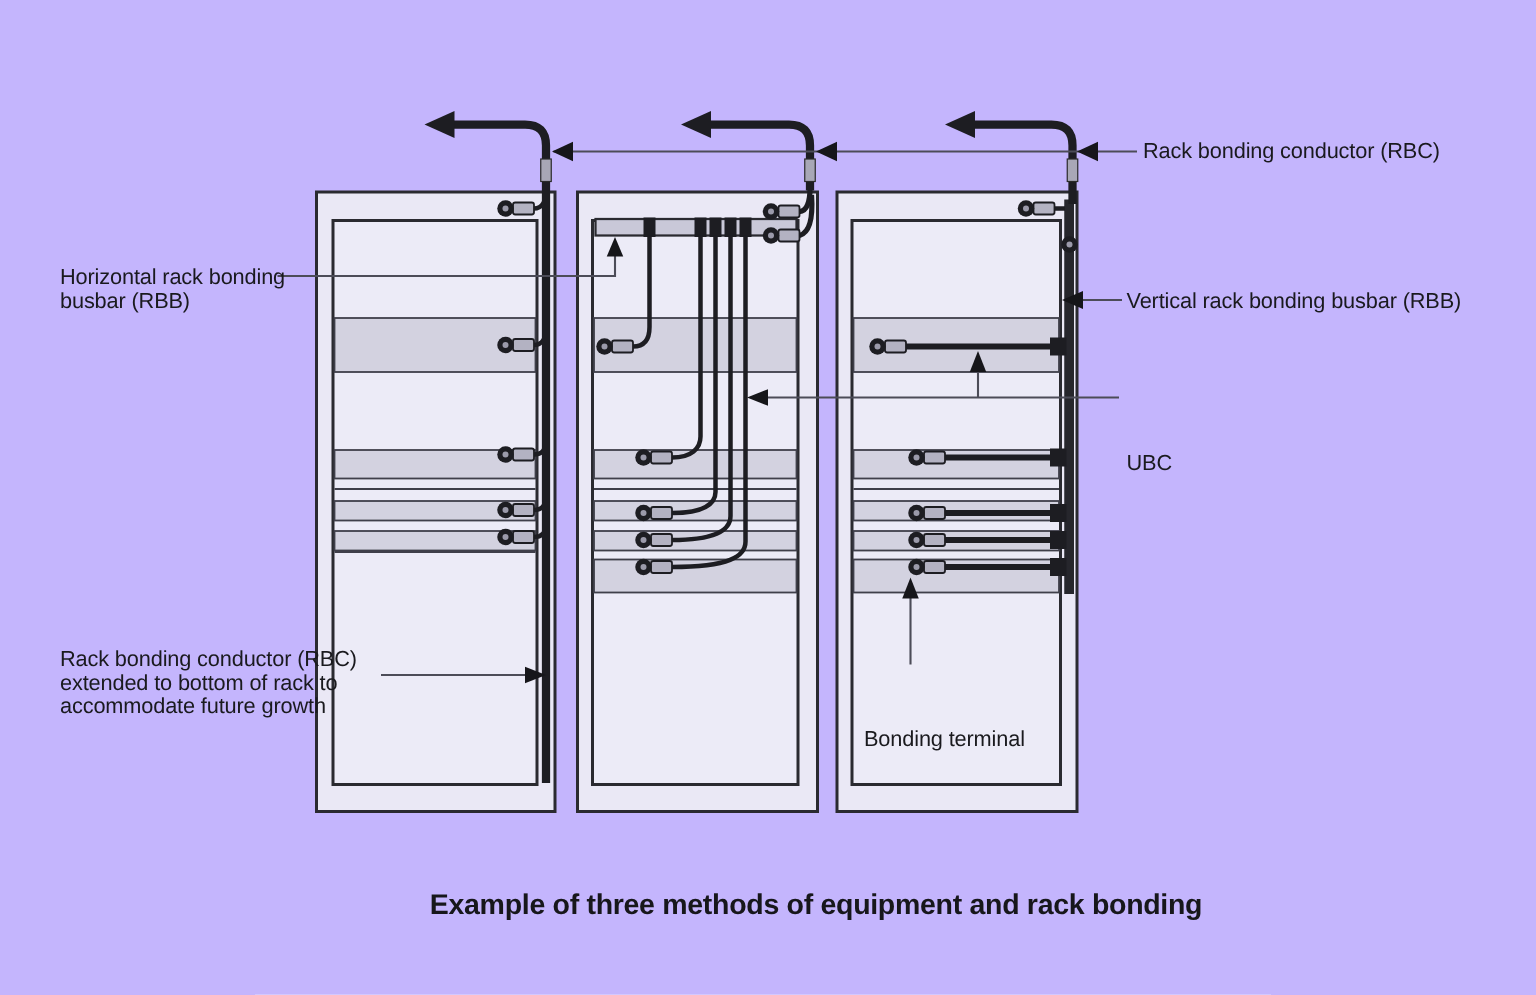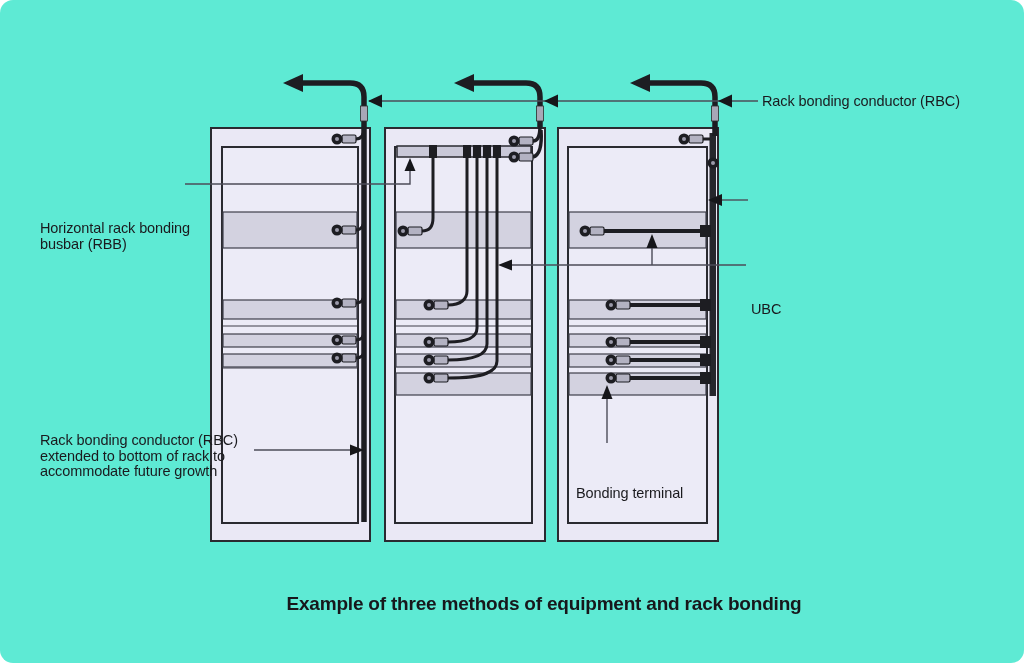--- a/index.html
+++ b/index.html
@@ -1,22 +1,21 @@
 <!DOCTYPE html>
 <html><head>
 <meta charset="utf-8">
 <style>
   html,body{margin:0;padding:0;}
   .canvas{
     position:relative;
     width:1024px;height:663px;
-    background:#5eead4;
+    background:#c4b5fd;
     font-family:"Liberation Sans", sans-serif;
     overflow:hidden;
-    border-radius:13px;
   }
   .canvas svg{position:absolute;left:0;top:0;}
   .lbl{
     position:absolute;
     color:#1a1a1e;
     font-size:14.5px;
     line-height:16px;
     letter-spacing:-0.1px;
   }
   .nowrap{white-space:nowrap;}
@@ -196,22 +195,23 @@
     <polygon points="708,200 722,194 722,206"></polygon>
     <polygon points="498,265 512,259.5 512,270.5"></polygon>
     <polygon points="652,234 646.5,248 657.5,248"></polygon>
     <polygon points="607,385 601.5,399 612.5,399"></polygon>
     <polygon points="364,450 350,444.5 350,455.5"></polygon>
   </g>
 </svg>
 
 <div class="lbl nowrap" style="left:762px;top:93px;">Rack bonding conductor (RBC)</div>
 
-<div class="lbl" style="left:40px;top:177px;width:152px;margin-top:43px;">Horizontal rack bonding busbar (RBB)</div>
-
+<div class="lbl" style="left:40px;top:177px;width:152px;">Horizontal rack bonding busbar (RBB)</div>
+
+<div class="lbl nowrap" style="left:751px;top:193px;">Vertical rack bonding busbar (RBB)</div>
 
 <div class="lbl nowrap" style="left:751px;top:257px;margin-top:44px;">UBC</div>
 
 <div class="lbl nowrap" style="left:576px;top:445px;margin-top:40px;">Bonding terminal</div>
 
 <div class="lbl" style="left:40px;top:433px;width:215px;line-height:15.5px;">Rack bonding conductor (RBC) extended to bottom of rack to accommodate future growth</div>
 
 <div class="caption">Example of three methods of equipment and rack bonding</div>
 
 </div>

